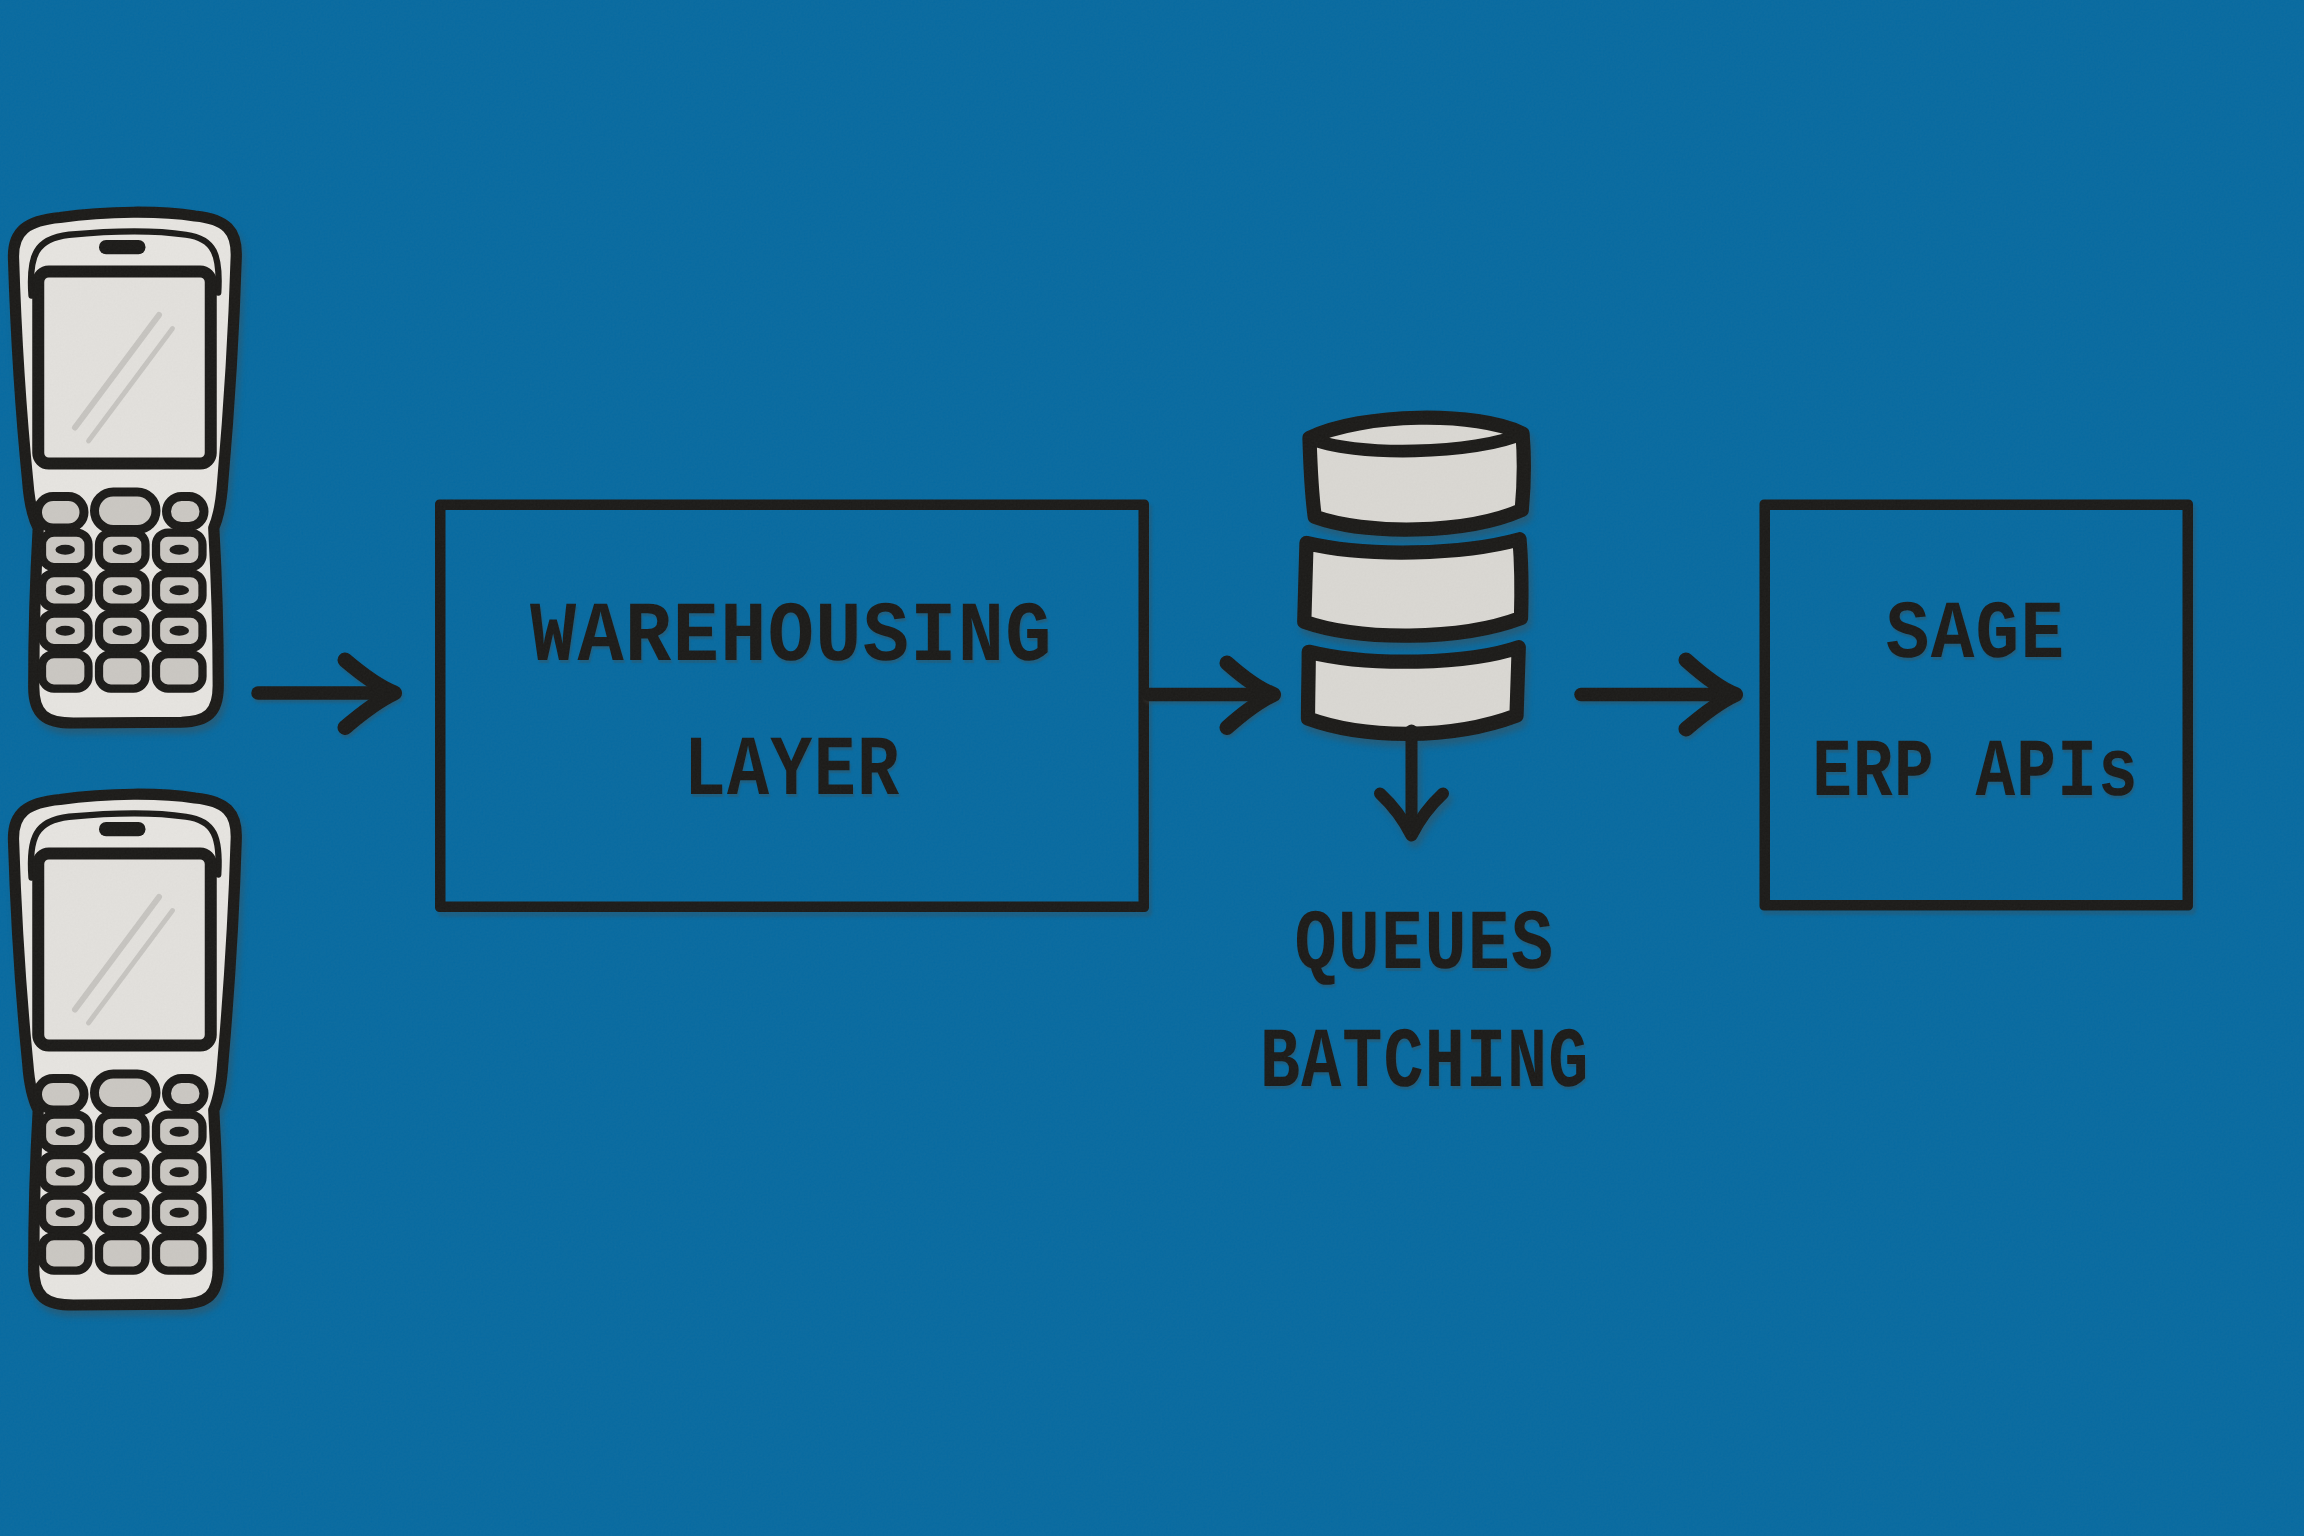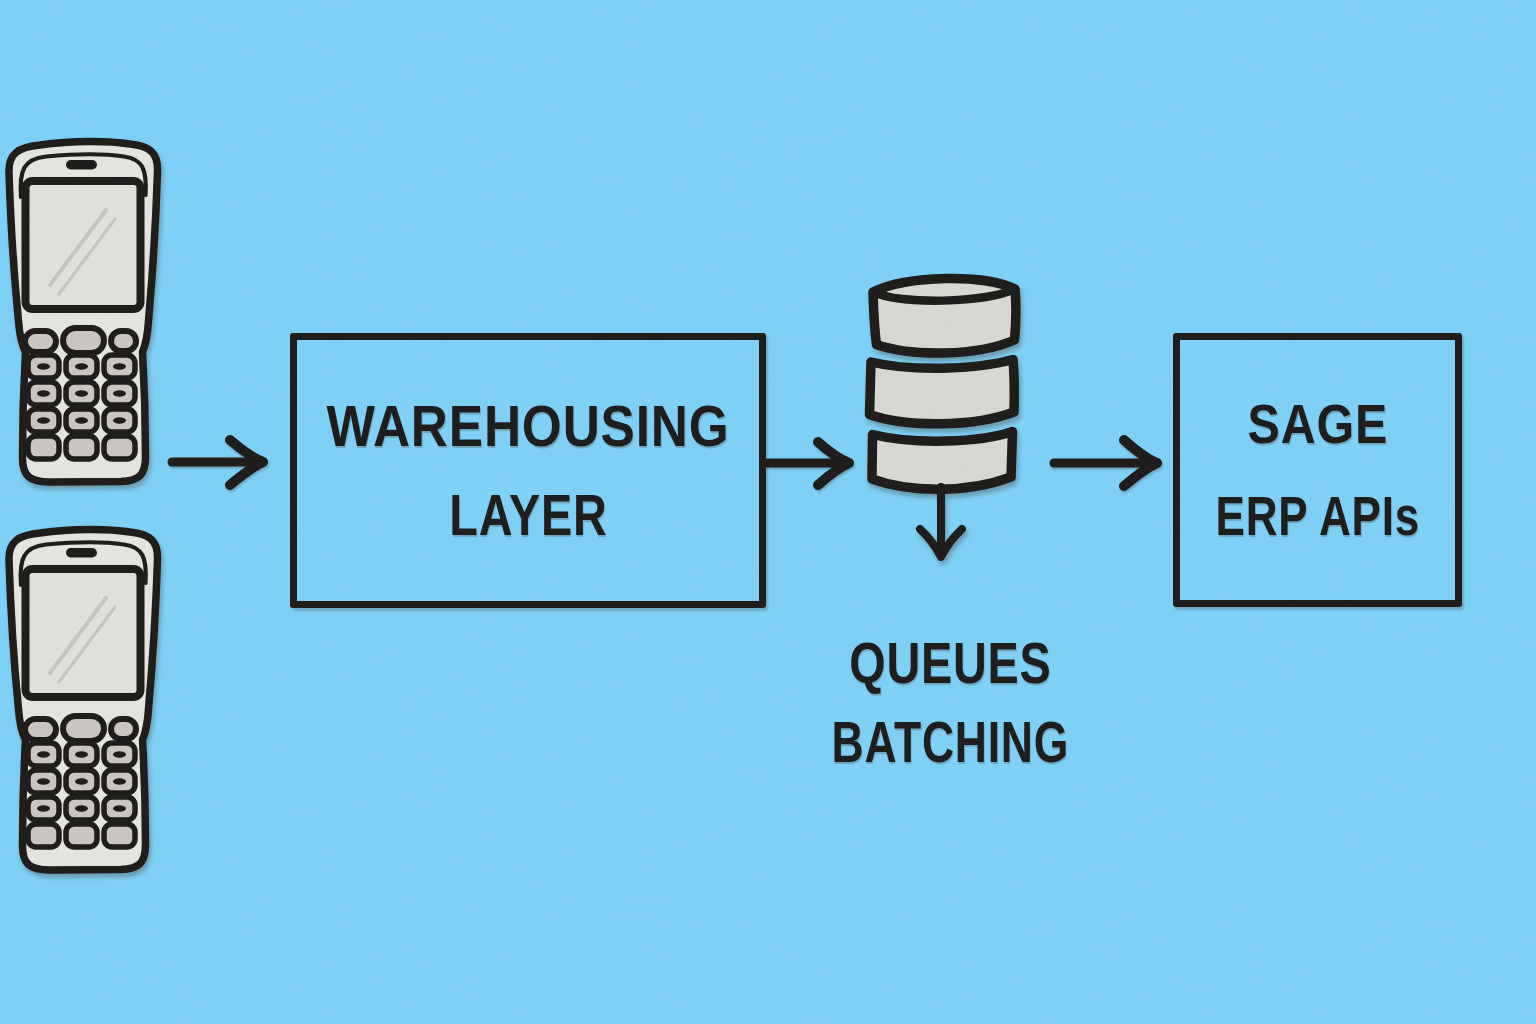--- a/index.html
+++ b/index.html
@@ -1,22 +1,22 @@
 <!DOCTYPE html>
 <html><head>
 <meta charset="utf-8">
 <style>
   html, body { margin: 0; padding: 0; background: #e9e7e3; }
   .canvas {
     position: relative;
     width: 1536px;
     height: 1024px;
-    background: #7dd3fc;
+    background: #0369a1;
     overflow: hidden;
-    font-family: Liberation Sans, sans-serif;
+    font-family: Liberation Mono, monospace;
   }
   .texture {
     position: absolute; inset: 0;
     pointer-events: none;
   }
   .abs { position: absolute; }
   svg.sketch { overflow: visible; }
   .dev-shadow  { filter: drop-shadow(2px 4px 2px rgba(70,66,60,0.38)); }
   .ink-shadow  { filter: drop-shadow(1px 2px 1px rgba(70,66,60,0.35)); }
 
@@ -42,21 +42,20 @@
     transform-origin: 50% 50%;
   }
   .warehousing-box .label-line { font-size: 57px; line-height: 89px; }
   .sage-box .label-line        { font-size: 55px; line-height: 92px; }
   .caption {
     position: absolute;
     text-align: center;
     display: flex;
     flex-direction: column;
     align-items: center;
-    margin-top: 32px;
   }
   .caption .label-line { font-size: 57px; line-height: 79px; }
 </style>
 </head>
 <body>
 
 <div class="canvas">
 
   <svg class="abs sketch dev-shadow" style="left:0; top:133;" width="170" height="352" viewBox="0 0 170 352">
     <g stroke="#181715" stroke-linejoin="round" stroke-linecap="round" fill="none">

